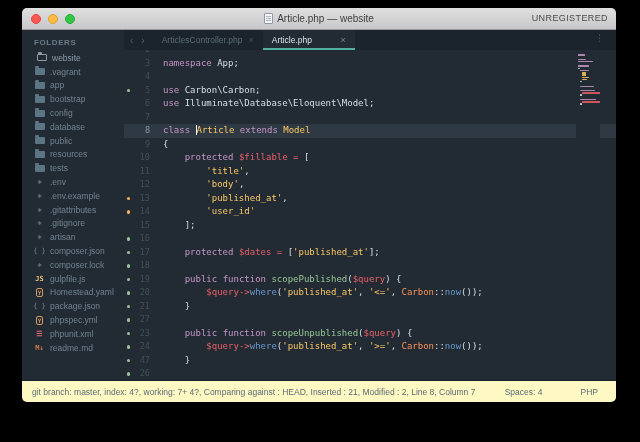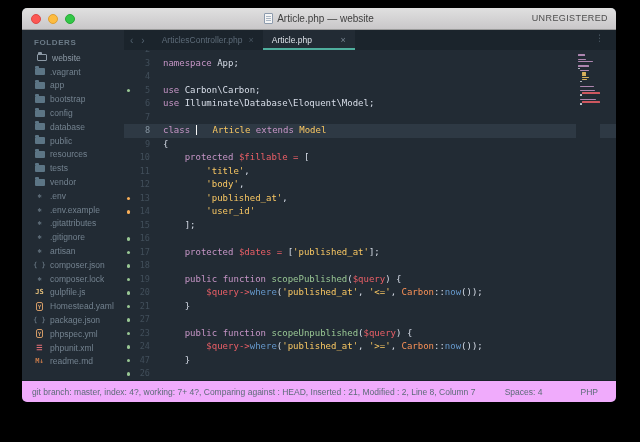--- a/index.html
+++ b/index.html
@@ -81,21 +81,21 @@
   .code-line.active .gnum { color:#8594a1; }
   .ltext { padding-left:13px; color:#d8dee9; }
   .cursor { display:inline-block; width:1px; height:10px; background:#f8f8f8;
             vertical-align:middle; margin:0 0 2px 0; }
 
   
   .minimap { position:absolute; top:0; right:16px; width:24px; bottom:0; background:#222b34; padding-top:2px; }
   .mm-bar { height:1.4px; margin:0 0 0.85px 2px; border-radius:.5px; opacity:.85; }
 
   
-  .statusbar { height:22px; flex:0 0 22px; background:#f0abfc; border-top:1px solid #1a222a;
+  .statusbar { height:22px; flex:0 0 22px; background:#fef9c3; border-top:1px solid #1a222a;
                display:flex; align-items:center; font-size:8.5px; color:#5b6b77; padding:0 10px; }
   .status-left { flex:1; white-space:nowrap; overflow:hidden; }
   .status-right { display:flex; gap:38px; padding-right:8px;justify-content:center; }
 </style>
 </head>
 <body>
 
 <div class="window">
 
   <div class="titlebar">
@@ -162,26 +162,20 @@
             <span class="icon">
               <span class="i-folder"></span>
             </span>
             <span class="lbl">resources</span>
           </div>
           <div class="sb-row lvl1">
             <span class="icon">
               <span class="i-folder"></span>
             </span>
             <span class="lbl">tests</span>
-          </div>
-          <div class="sb-row lvl1">
-            <span class="icon">
-              <span class="i-folder"></span>
-            </span>
-            <span class="lbl">vendor</span>
           </div>
           <div class="sb-row lvl1">
             <span class="icon i-txt c-gray">✱</span>
             <span class="lbl">.env</span>
           </div>
           <div class="sb-row lvl1">
             <span class="icon i-txt c-gray">✱</span>
             <span class="lbl">.env.example</span>
           </div>
           <div class="sb-row lvl1">
@@ -253,21 +247,21 @@
       </div>
 
       <div class="codearea">
         <div class="codescroll" id="code-lines">
             <div class="code-line"><span class="gmark"></span><span class="gnum">2</span><span class="ltext"></span></div>
             <div class="code-line"><span class="gmark"></span><span class="gnum">3</span><span class="ltext"><span style="color: rgb(198, 149, 198);">namespace</span><span style="color: rgb(216, 222, 233);"> App;</span></span></div>
             <div class="code-line"><span class="gmark"></span><span class="gnum">4</span><span class="ltext"></span></div>
             <div class="code-line"><span class="gmark"><i class="added"></i></span><span class="gnum">5</span><span class="ltext"><span style="color: rgb(198, 149, 198);">use</span><span style="color: rgb(216, 222, 233);"> Carbon\Carbon;</span></span></div>
             <div class="code-line"><span class="gmark"></span><span class="gnum">6</span><span class="ltext"><span style="color: rgb(198, 149, 198);">use</span><span style="color: rgb(216, 222, 233);"> Illuminate\Database\Eloquent\Model;</span></span></div>
             <div class="code-line"><span class="gmark"></span><span class="gnum">7</span><span class="ltext"></span></div>
-            <div class="code-line active"><span class="gmark"></span><span class="gnum">8</span><span class="ltext"><span style="color: rgb(198, 149, 198);">class </span><span class="cursor"></span><span style="color: rgb(250, 200, 99); padding-left: 16px;">Article</span><span style="color: rgb(198, 149, 198);"> extends</span><span style="color: rgb(250, 200, 99);"> Model</span></span></div>
+            <div class="code-line active"><span class="gmark"></span><span class="gnum">8</span><span class="ltext"><span style="color: rgb(198, 149, 198);">class </span><span class="cursor"></span><span style="color: rgb(250, 200, 99);">Article</span><span style="color: rgb(198, 149, 198);"> extends</span><span style="color: rgb(250, 200, 99);"> Model</span></span></div>
             <div class="code-line"><span class="gmark"></span><span class="gnum">9</span><span class="ltext"><span style="color: rgb(216, 222, 233);">{</span></span></div>
             <div class="code-line"><span class="gmark"></span><span class="gnum">10</span><span class="ltext"><span style="color: rgb(216, 222, 233);">    </span><span style="color: rgb(198, 149, 198);">protected</span><span style="color: rgb(216, 222, 233);"> </span><span style="color: rgb(236, 95, 103);">$fillable</span><span style="color: rgb(216, 222, 233);"> </span><span style="color: rgb(236, 95, 103);">=</span><span style="color: rgb(216, 222, 233);"> [</span></span></div>
             <div class="code-line"><span class="gmark"></span><span class="gnum">11</span><span class="ltext"><span style="color: rgb(216, 222, 233);">        </span><span style="color: rgb(250, 200, 99);">'title'</span><span style="color: rgb(216, 222, 233);">,</span></span></div>
             <div class="code-line"><span class="gmark"></span><span class="gnum">12</span><span class="ltext"><span style="color: rgb(216, 222, 233);">        </span><span style="color: rgb(250, 200, 99);">'body'</span><span style="color: rgb(216, 222, 233);">,</span></span></div>
             <div class="code-line"><span class="gmark"><i class="modified"></i></span><span class="gnum">13</span><span class="ltext"><span style="color: rgb(216, 222, 233);">        </span><span style="color: rgb(250, 200, 99);">'published_at'</span><span style="color: rgb(216, 222, 233);">,</span></span></div>
             <div class="code-line"><span class="gmark"><i class="modified"></i></span><span class="gnum">14</span><span class="ltext"><span style="color: rgb(216, 222, 233);">        </span><span style="color: rgb(250, 200, 99);">'user_id'</span></span></div>
             <div class="code-line"><span class="gmark"></span><span class="gnum">15</span><span class="ltext"><span style="color: rgb(216, 222, 233);">    ];</span></span></div>
             <div class="code-line"><span class="gmark"><i class="added"></i></span><span class="gnum">16</span><span class="ltext"></span></div>
             <div class="code-line"><span class="gmark"><i class="added"></i></span><span class="gnum">17</span><span class="ltext"><span style="color: rgb(216, 222, 233);">    </span><span style="color: rgb(198, 149, 198);">protected</span><span style="color: rgb(216, 222, 233);"> </span><span style="color: rgb(236, 95, 103);">$dates</span><span style="color: rgb(216, 222, 233);"> </span><span style="color: rgb(236, 95, 103);">=</span><span style="color: rgb(216, 222, 233);"> [</span><span style="color: rgb(250, 200, 99);">'published_at'</span><span style="color: rgb(216, 222, 233);">];</span></span></div>
             <div class="code-line"><span class="gmark"><i class="added"></i></span><span class="gnum">18</span><span class="ltext"></span></div>

